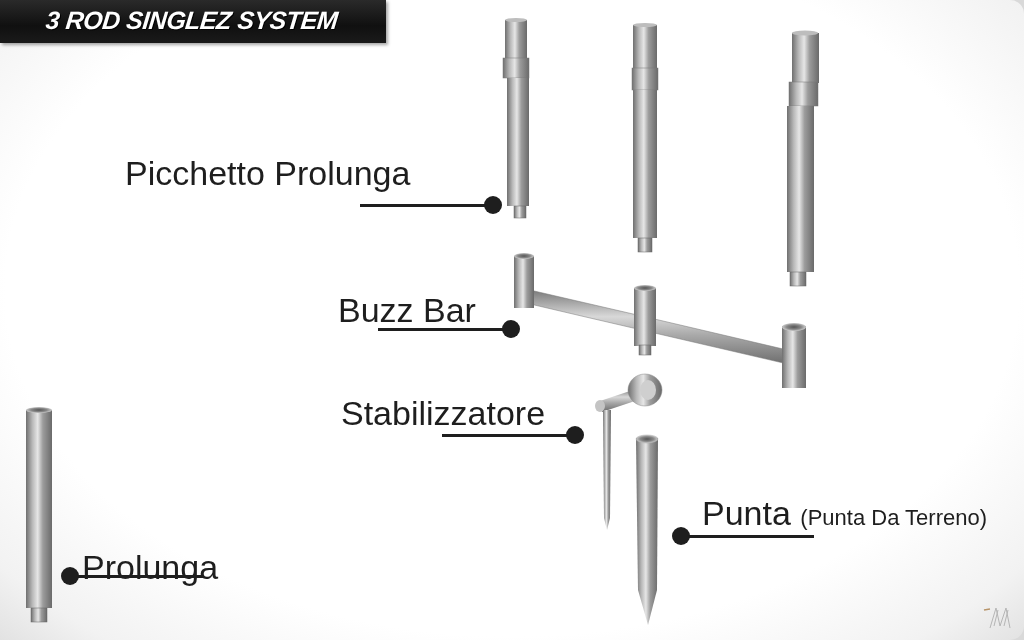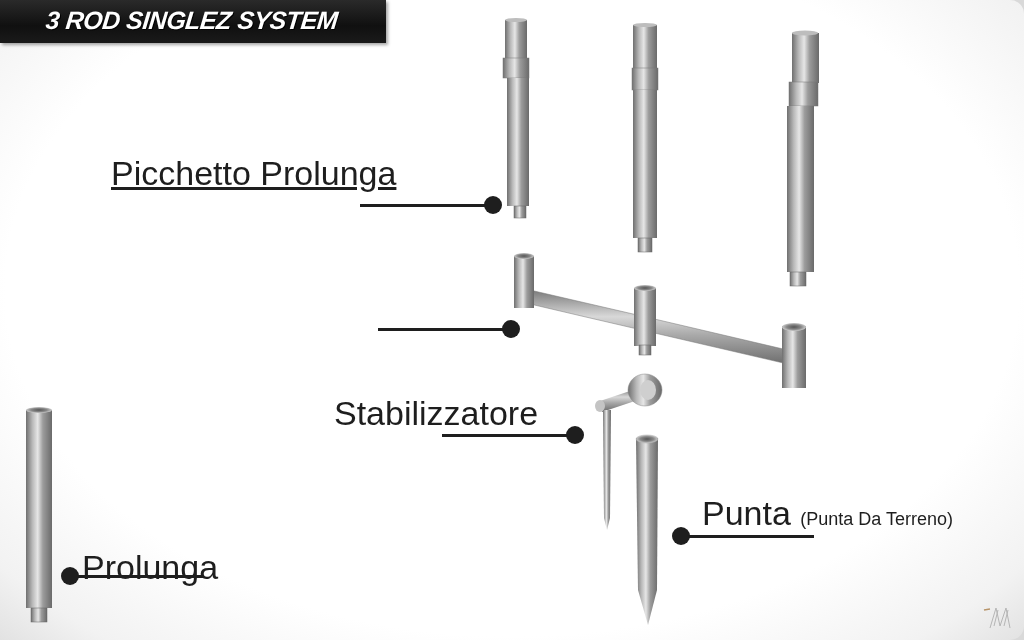--- a/index.html
+++ b/index.html
@@ -24,21 +24,21 @@
     color: #ffffff; font-weight: bold; font-style: italic;
     font-size: 25px; letter-spacing: -0.5px;
     transform: skewX(-6deg);
     text-shadow: 1px 1px 0 #000;
     white-space: nowrap;
   }
   .label {
     position: absolute; color: #1e1e1e; font-size: 34px; white-space: nowrap;
     line-height: 1;
   }
-  .label .sub { font-size: 18px; }
+  .label .sub { font-size: 22px; }
   .leader {
     position: absolute; height: 3px; background: #1e1e1e;
   }
   .dot {
     position: absolute; width: 18px; height: 18px; border-radius: 50%;
     background: #1e1e1e;
   }
   svg.parts { position: absolute; left: 0; top: 0; }
   .watermark { position: absolute; left: 982px; top: 602px; width: 36px; height: 30px; }
 </style>
@@ -121,28 +121,29 @@
       <ellipse cx="647" cy="439" rx="11" ry="4" fill="url(#capTop)" stroke="#aaa" stroke-width="0.5"></ellipse>
     </g>
 
     <g>
       <rect x="26" y="410" width="26" height="198" fill="url(#metalV)"></rect>
       <ellipse cx="39" cy="410" rx="13" ry="3" fill="url(#capTop)"></ellipse>
       <rect x="31" y="608" width="16" height="14" fill="url(#metalV)" stroke="#666" stroke-width="0.5"></rect>
     </g>
   </svg>
 
-  <div class="label" style="left:111px; top:156px;text-decoration:underline;">Picchetto Prolunga</div>
+  <div class="label" style="left:125px; top:156px;">Picchetto Prolunga</div>
   <div class="leader" style="left:360px; top:204px; width:130px;"></div>
   <div class="dot" style="left:484px; top:196px;"></div>
 
+  <div class="label" style="left:338px; top:293px;">Buzz Bar</div>
   <div class="leader" style="left:378px; top:328px; width:128px;"></div>
   <div class="dot" style="left:502px; top:320px;"></div>
 
-  <div class="label" style="left:334px; top:396px;">Stabilizzatore</div>
+  <div class="label" style="left:341px; top:396px;">Stabilizzatore</div>
   <div class="leader" style="left:442px; top:434px; width:128px;"></div>
   <div class="dot" style="left:566px; top:426px;"></div>
 
   <div class="label" style="left:702px; top:496px;">
     <span>Punta</span>
     <span class="sub">(Punta Da Terreno)</span>
   </div>
   <div class="leader" style="left:684px; top:535px; width:130px;"></div>
   <div class="dot" style="left:672px; top:527px;"></div>
 

